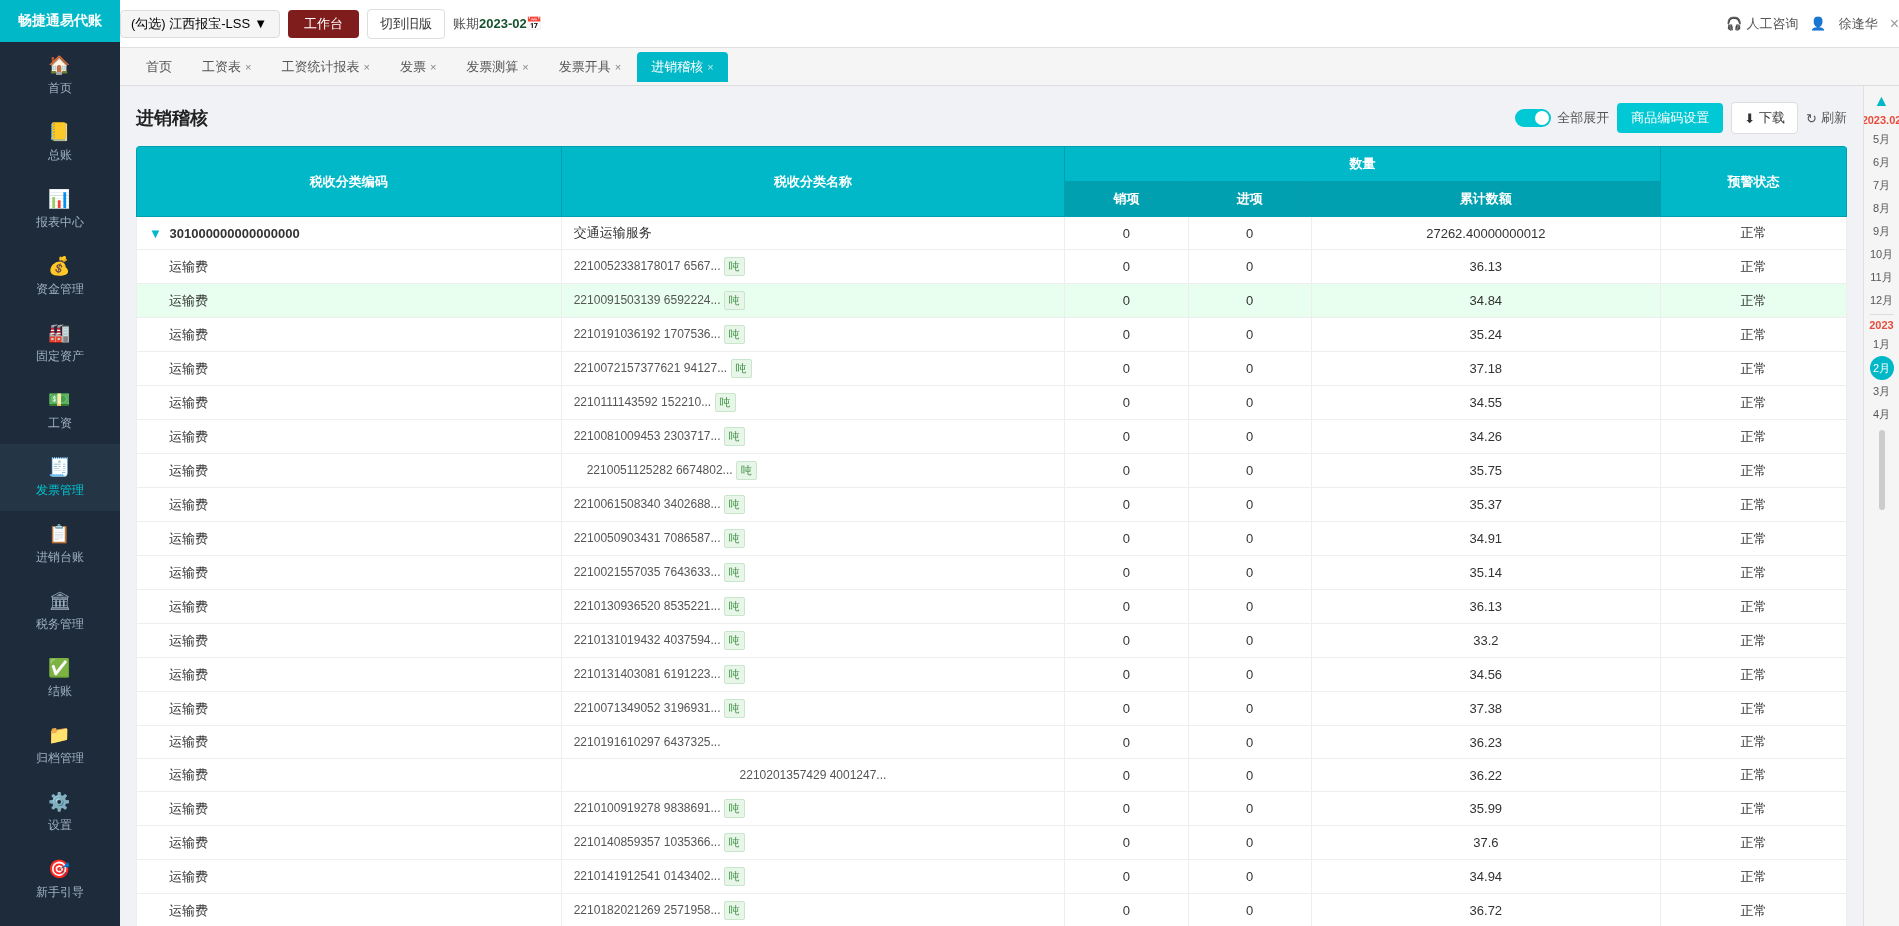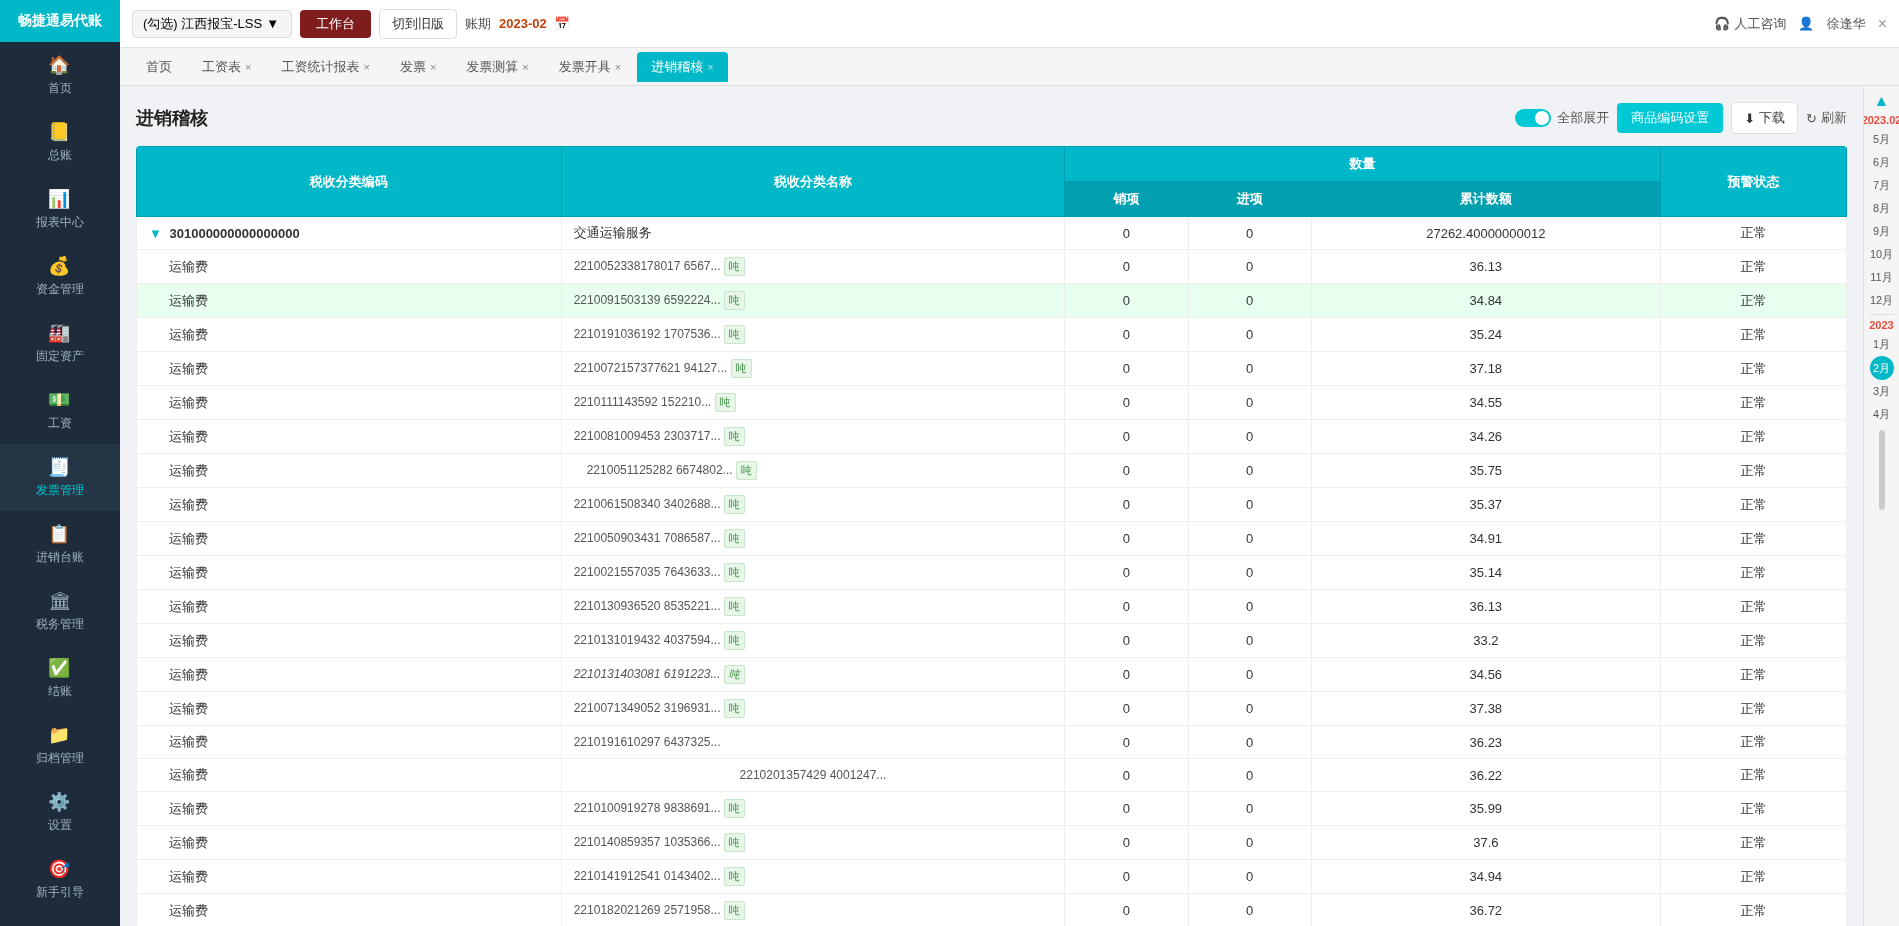--- a/index.html
+++ b/index.html
@@ -48,21 +48,21 @@
       overflow: hidden;
     }
 
     
     .topbar {
       height: 48px;
       background: #fff;
       border-bottom: 1px solid #e0e0e0;
       display: flex;
       align-items: center;
-      padding: 0 12px;
+      padding: 0 0;
       gap: 8px;
       flex-shrink: 0;
     }
     .topbar-company {
       display: flex;
       align-items: center;
       gap: 4px;
       background: #f5f5f5;
       border: 1px solid #ddd;
       border-radius: 4px;
@@ -85,21 +85,21 @@
       color: #333;
       border: 1px solid #ddd;
       border-radius: 4px;
       padding: 5px 12px;
       cursor: pointer;
       font-size: 13px;
     }
     .topbar-period {
       display: flex;
       align-items: center;
-      gap: 8px;
+      gap: 0;
       font-size: 13px;
       color: #555;
     }
     .topbar-right {
       margin-left: auto;
       display: flex;
       align-items: center;
       gap: 12px;
       font-size: 13px;
       color: #555;
@@ -402,21 +402,21 @@
 
   <div class="topbar">
     <div class="topbar-company">
       <span>(勾选) 江西报宝-LSS</span>
       <span>▼</span>
     </div>
     <button class="topbar-btn">工作台</button>
     <button class="topbar-btn-outline">切到旧版</button>
     <span class="topbar-period">
       <span>账期</span>
-      <span style="font-weight:bold;color:#c2410c;">2023-02</span>
+      <span style="font-weight:bold;color:#14532d;">2023-02</span>
       <span>📅</span>
     </span>
     <div class="topbar-right">
       <span>
         <span>🎧</span>
         <span>人工咨询</span>
       </span>
       <span>👤</span>
       <span>徐逢华</span>
       <span class="topbar-close">×</span>
@@ -593,21 +593,21 @@
               <tr>
         <td class="left" style="padding-left:32px;">运输费</td>
         <td class="left" style="font-size:12px;color:#555;">2210131019432 4037594... <span class="tag-wu">吨</span></td>
         <td>0</td>
         <td>0</td>
         <td>33.2</td>
         <td>正常</td>
       </tr>
               <tr>
         <td class="left" style="padding-left:32px;">运输费</td>
-        <td class="left" style="font-size:12px;color:#555;font-style:italic;">2210131403081 6191223... <span class="tag-wu">吨</span></td>
+        <td class="left" style="font-size:12px;color:#555;">2210131403081 6191223... <span class="tag-wu">吨</span></td>
         <td>0</td>
         <td>0</td>
         <td>34.56</td>
         <td>正常</td>
       </tr>
               <tr>
         <td class="left" style="padding-left:32px;">运输费</td>
         <td class="left" style="font-size:12px;color:#555;">2210071349052 3196931... <span class="tag-wu">吨</span></td>
         <td>0</td>
         <td>0</td>

